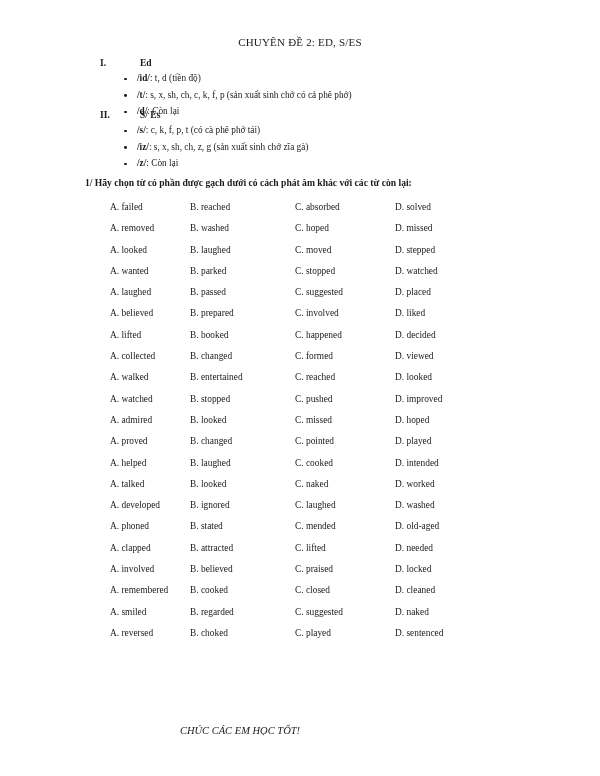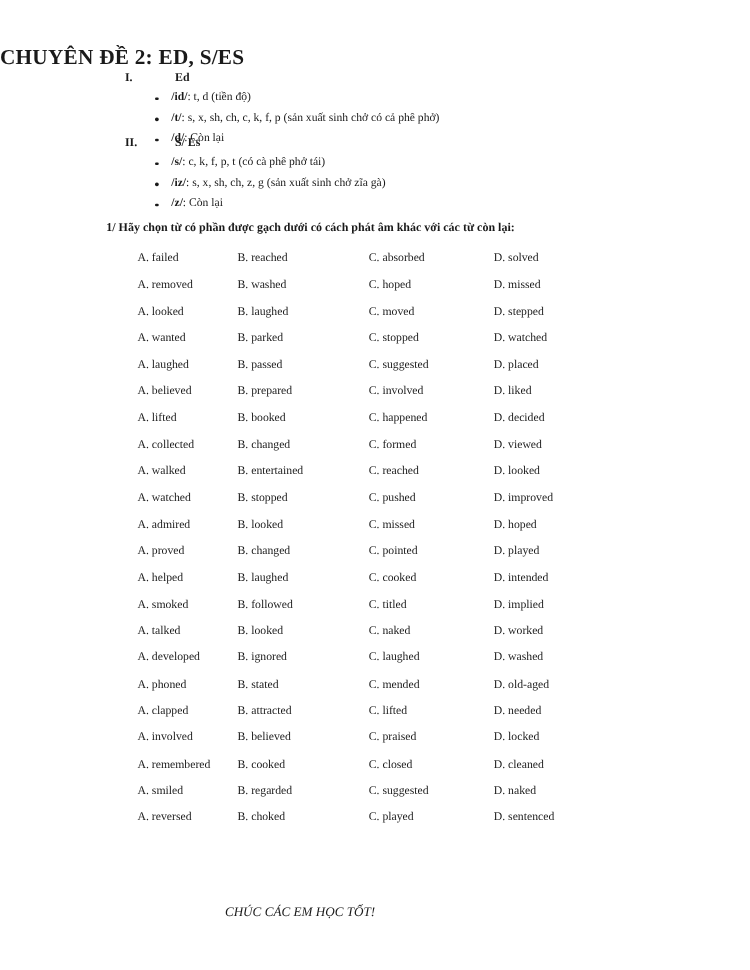--- a/index.html
+++ b/index.html
@@ -20,23 +20,23 @@
     position: absolute;
     inset: 0;
   }
 
   
   .doc-title {
     position: absolute;
     top: 36px;
     left: 0;
     width: 600px;
-    text-align: left;
-    font-size: 17px;
-    font-weight: bold;
+    text-align: center;
+    font-size: 11px;
+    font-weight: normal;
     letter-spacing: 0.2px;
   }
 
   
   .section {
     position: absolute;
     left: 0;
     width: 600px;
   }
   .section-head {
@@ -243,26 +243,20 @@
         <span class="opt opt-c">C. pointed</span>
         <span class="opt opt-d">D. played</span>
       </div>
       <div class="q-row">
         <span class="opt opt-a">A. helped</span>
         <span class="opt opt-b">B. laughed</span>
         <span class="opt opt-c">C. cooked</span>
         <span class="opt opt-d">D. intended</span>
       </div>
       <div class="q-row">
-        <span class="opt opt-a">A. smoked</span>
-        <span class="opt opt-b">B. followed</span>
-        <span class="opt opt-c">C. titled</span>
-        <span class="opt opt-d">D. implied</span>
-      </div>
-      <div class="q-row">
         <span class="opt opt-a">A. talked</span>
         <span class="opt opt-b">B. looked</span>
         <span class="opt opt-c">C. naked</span>
         <span class="opt opt-d">D. worked</span>
       </div>
       <div class="q-row">
         <span class="opt opt-a">A. developed</span>
         <span class="opt opt-b">B. ignored</span>
         <span class="opt opt-c">C. laughed</span>
         <span class="opt opt-d">D. washed</span>

